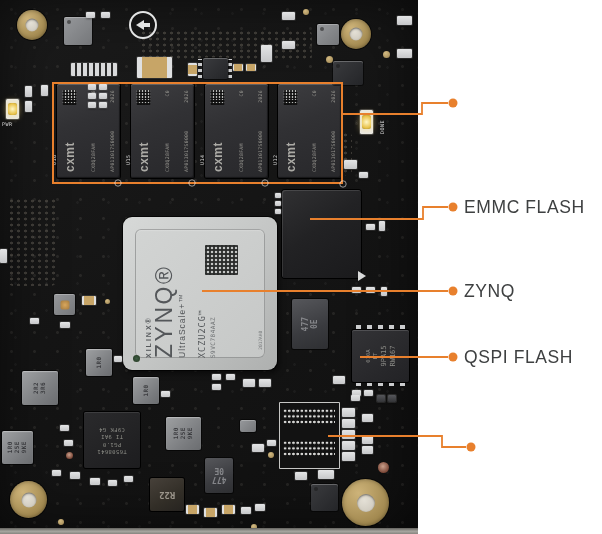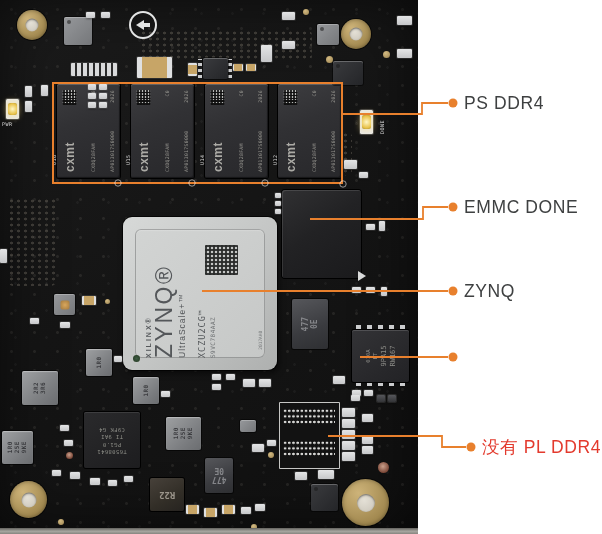--- a/index.html
+++ b/index.html
@@ -423,18 +423,17 @@
     </g>
     <g fill="#E8802D">
       <circle cx="453" cy="103" r="4.5"></circle>
       <circle cx="453" cy="207" r="4.5"></circle>
       <circle cx="453" cy="291" r="4.5"></circle>
       <circle cx="453" cy="357" r="4.5"></circle>
       <circle cx="471" cy="447" r="4.5"></circle>
     </g>
   </svg>
 
-  <div class="callout-label" style="left:464px;top:92px;">PS DDR4</div>
-  <div class="callout-label" style="left:464px;top:196px;">EMMC DONE</div>
+  <div class="callout-label" style="left:464px;top:196px;">EMMC FLASH</div>
   <div class="callout-label" style="left:464px;top:280px;">ZYNQ</div>
-  <div class="callout-label red" style="left:482px;top:436px;">没有 PL DDR4</div>
+  <div class="callout-label" style="left:464px;top:346px;">QSPI FLASH</div>
 
 </div>
 
 </body></html>

